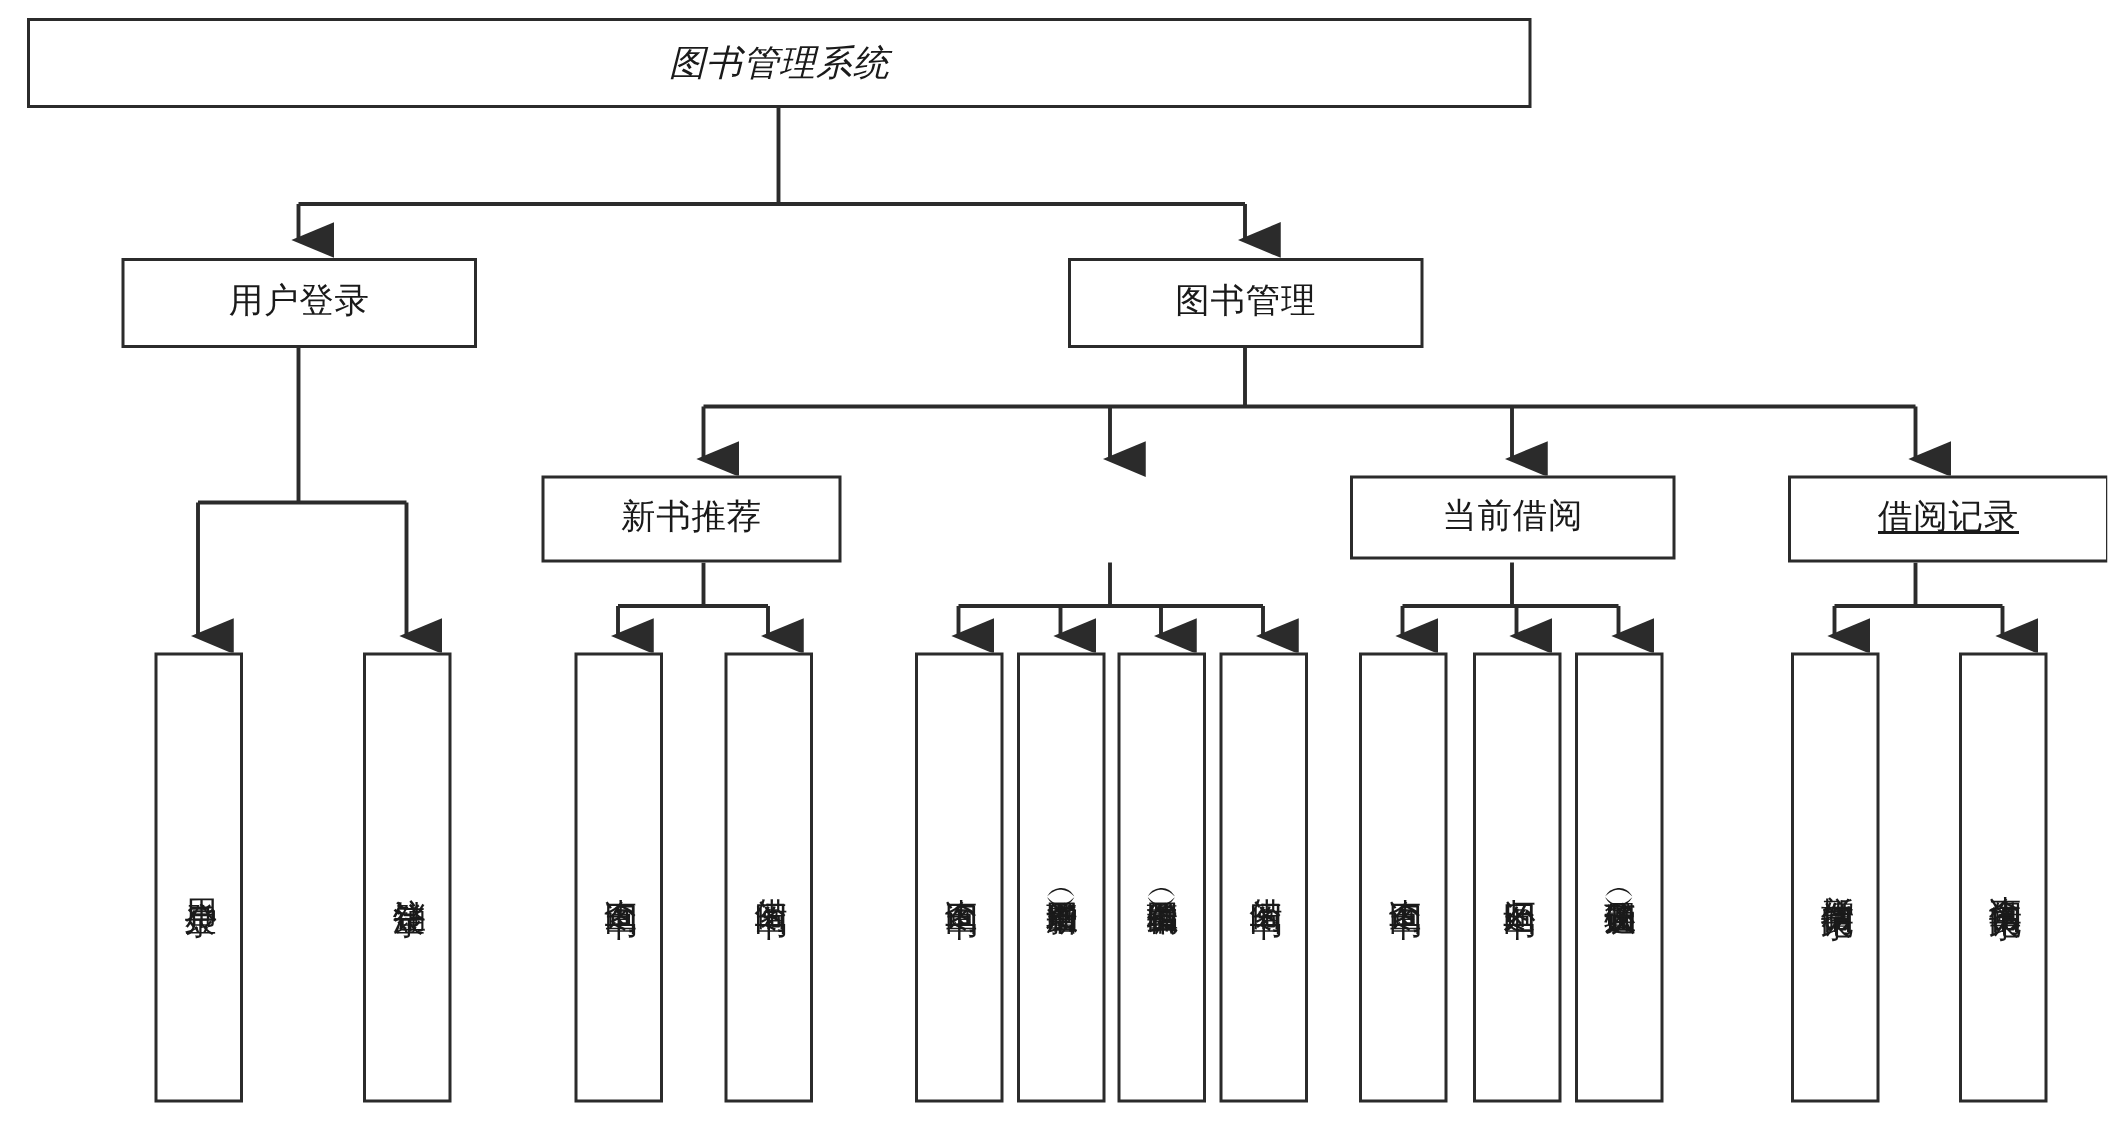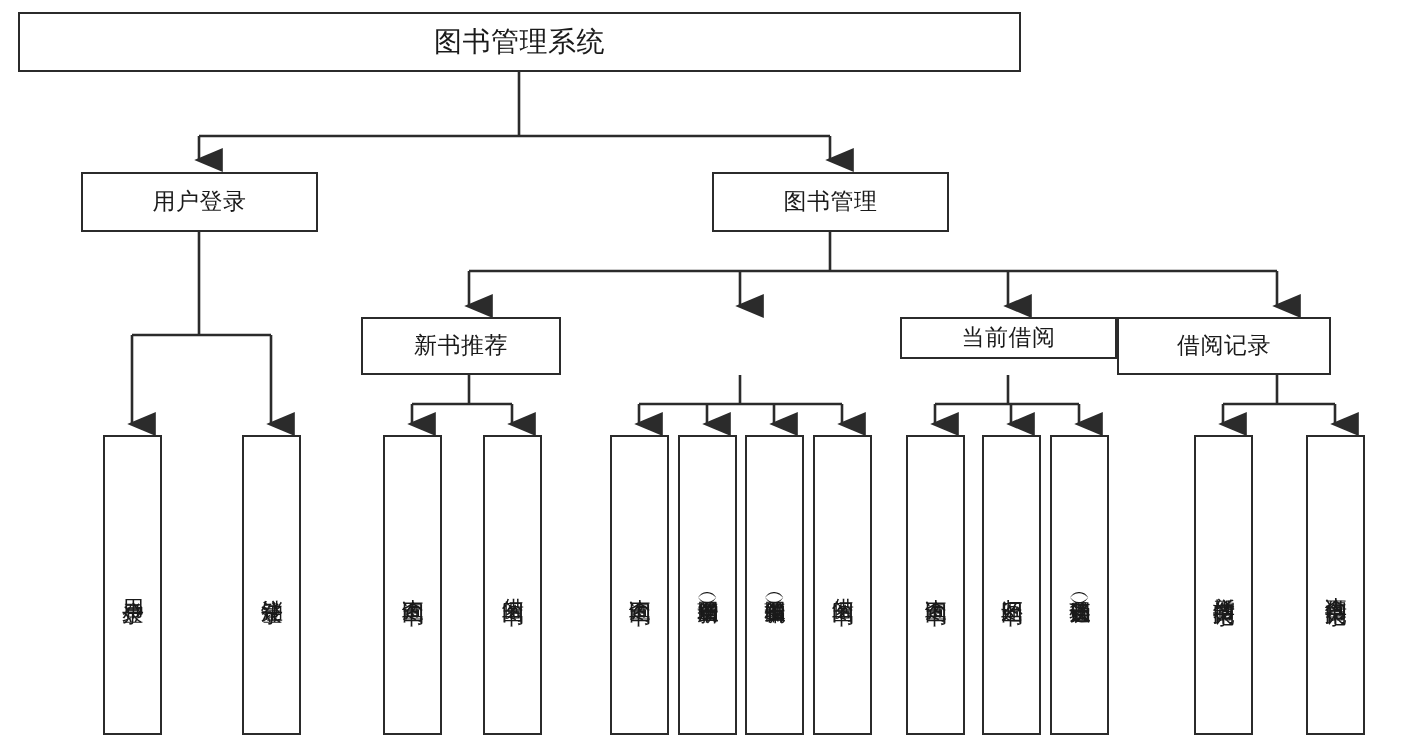--- a/index.html
+++ b/index.html
@@ -42,21 +42,22 @@
     text-align: center;
     line-height: 1.18;
     white-space: nowrap;
   }
   
   .node.h .label {
     font-size: 23px;
     letter-spacing: 0.5px;
   }
   .node.root .label {
-    font-size: 28px;
+    font-size: 24px;
+    font-style: italic;
   }
   
   .node.v {
     align-items: center;
     justify-content: center;
     padding: 2px 0;
   }
   .node.v .label {
     writing-mode: vertical-rl;
     text-orientation: upright;
@@ -148,25 +149,25 @@
 
   <div class="node h" style="left:712px; top:172px; width:237px; height:60px;">
     <span class="label">图书管理</span>
   </div>
 
   <div class="node h" style="left:361px; top:317px; width:200px; height:58px;">
     <span class="label">新书推荐</span>
   </div>
 
 
-  <div class="node h" style="left:900px; top:317px; width:217px; height:42px;">
+  <div class="node h" style="left:900px; top:317px; width:217px; height:56px;">
     <span class="label">当前借阅</span>
   </div>
 
-  <div class="node h" style="left:1117px; top:317px; width:214px; height:58px;">
+  <div class="node h" style="left:1192px; top:317px; width:214px; height:58px;text-decoration:underline;">
     <span class="label">借阅记录</span>
   </div>
 
   <div class="node v" style="left:103px; top:435px; width:59px; height:300px;">
     <span class="label">用户登录</span>
   </div>
 
   <div class="node v" style="left:242px; top:435px; width:59px; height:300px;">
     <span class="label">注销登录</span>
   </div>

